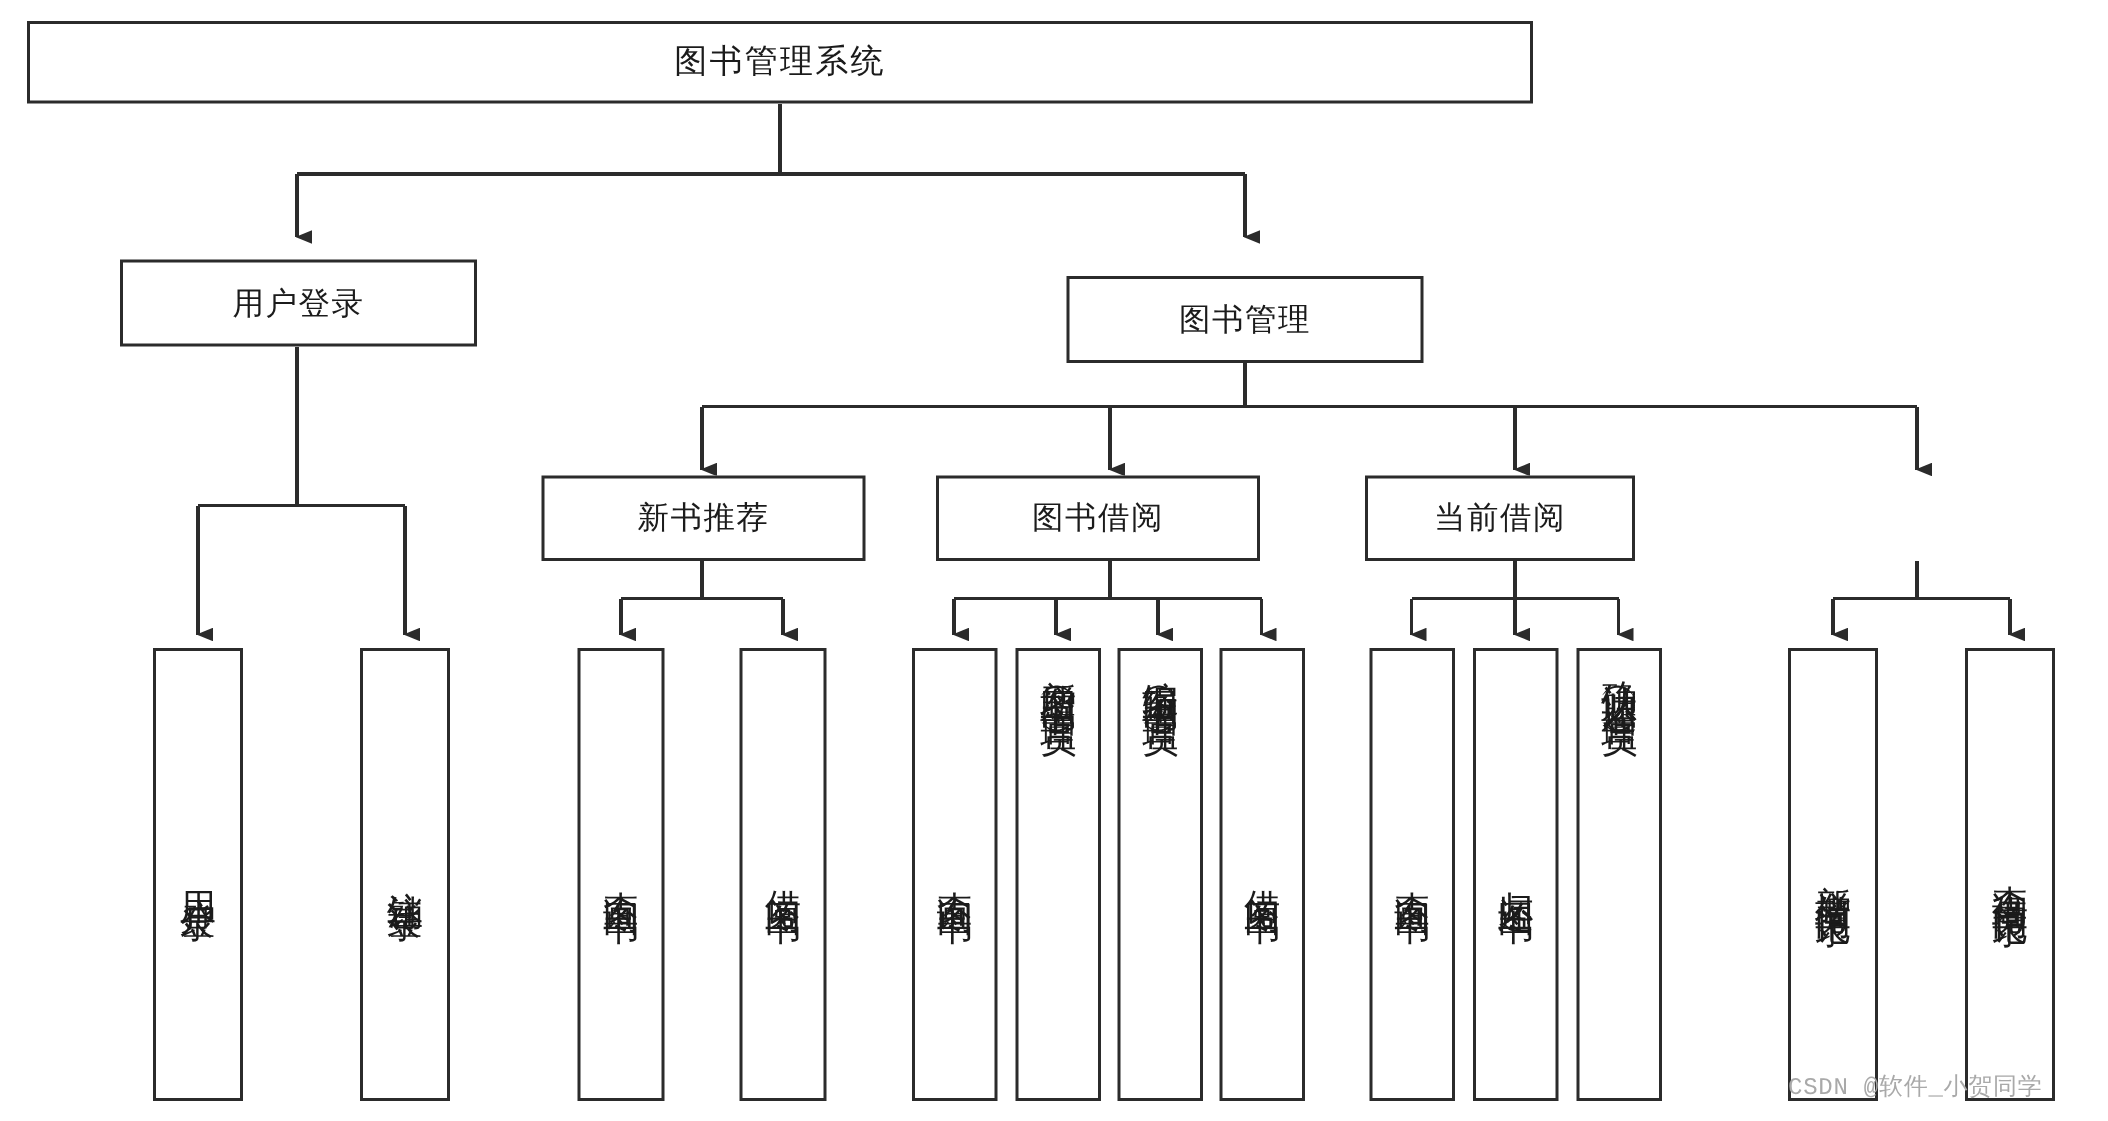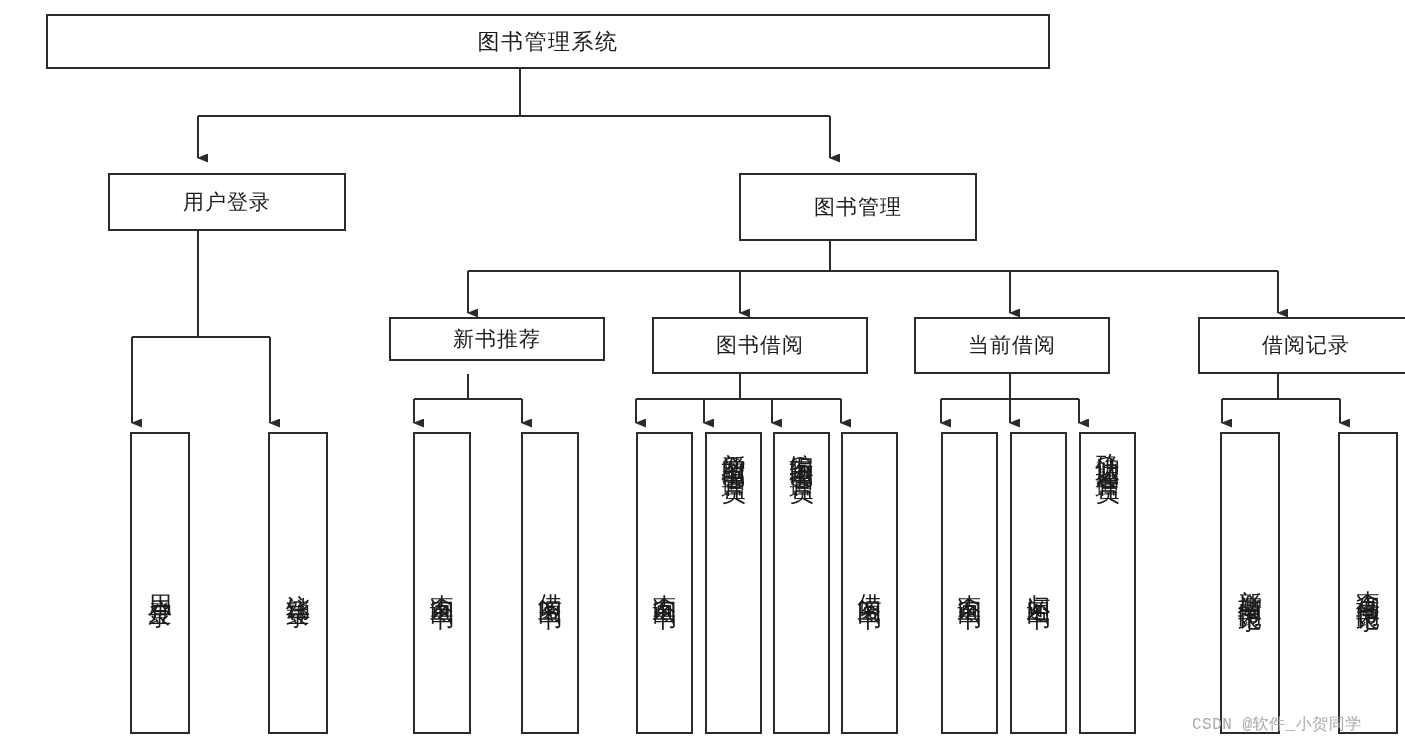--- a/index.html
+++ b/index.html
@@ -12,21 +12,20 @@
 
   .node{
     position:absolute;
     box-sizing:border-box;
     background:#ffffff;
     border:2.5px solid #2b2b2b;
     display:flex;
     align-items:center;
     justify-content:center;
     color:#1b1b1b;
-    margin-left:28px;
   }
   .node .lbl{
     display:block;
     text-align:center;
     line-height:1.06;
     white-space:pre;
   }
   
   .node.h .lbl{font-size:21px;letter-spacing:1px;}
   .node.root .lbl{font-size:22px;letter-spacing:1.5px;}
@@ -108,35 +107,32 @@
     </g>
   </svg>
 
   <div class="node h root" style="left:18px;top:14px;width:1004px;height:55px;">
     <span class="lbl">图书管理系统</span>
   </div>
 
   <div class="node h" style="left:80px;top:173px;width:238px;height:58px;">
     <span class="lbl">用户登录</span>
   </div>
-  <div class="node h" style="left:711px;top:173px;width:238px;height:68px;">
+  <div class="node h" style="left:711px;top:184px;width:238px;height:58px;">
     <span class="lbl">图书管理</span>
   </div>
 
-  <div class="node h" style="left:361px;top:317px;width:216px;height:44px;">
+  <div class="node h" style="left:361px;top:317px;width:216px;height:57px;">
     <span class="lbl">新书推荐</span>
   </div>
   <div class="node h" style="left:624px;top:317px;width:216px;height:57px;">
     <span class="lbl">图书借阅</span>
   </div>
-  <div class="node h" style="left:886px;top:317px;width:196px;height:57px;">
+  <div class="node h" style="left:910px;top:317px;width:180px;height:57px;">
     <span class="lbl">当前借阅</span>
-  </div>
-  <div class="node h" style="left:1170px;top:317px;width:216px;height:57px;">
-    <span class="lbl">借阅记录</span>
   </div>
 
   <div class="node v mid" style="left:102px;top:432px;width:60px;height:302px;">
     <span class="lbl">用户登录</span>
   </div>
   <div class="node v mid" style="left:240px;top:432px;width:60px;height:302px;">
     <span class="lbl">注销登录</span>
   </div>
 
   <div class="node v mid" style="left:385px;top:432px;width:58px;height:302px;">

